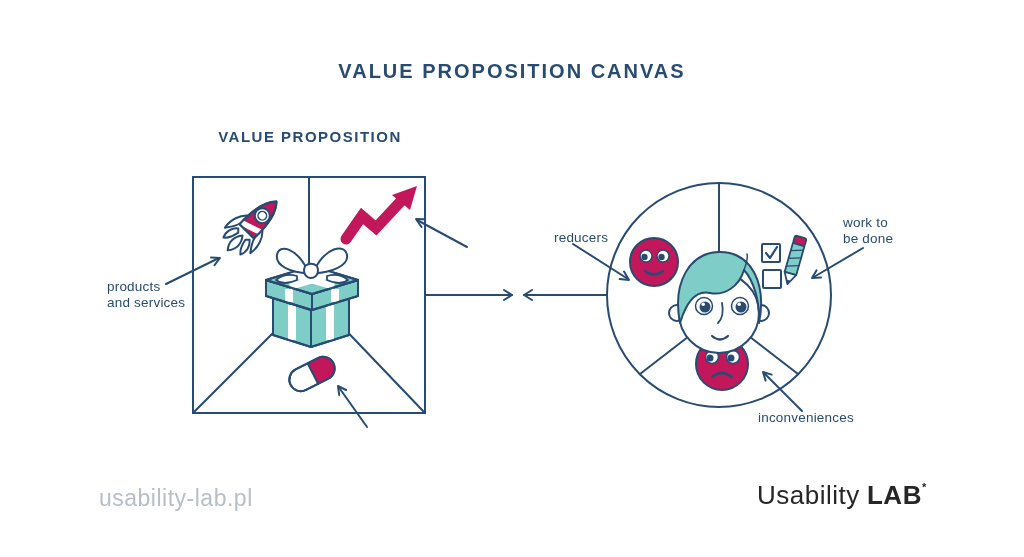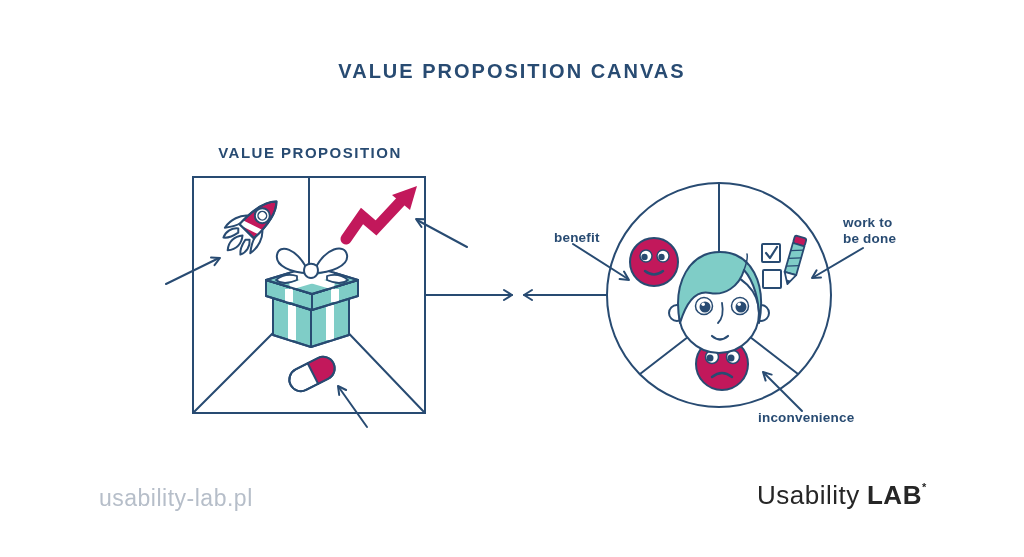--- a/index.html
+++ b/index.html
@@ -4,23 +4,23 @@
 <style>
   html,body{margin:0;padding:0;background:#fff;}
   .stage{
     position:relative;width:1024px;height:557px;background:#fff;overflow:hidden;
     font-family:"Liberation Sans",sans-serif;
   }
   .stage svg{position:absolute;left:0;top:0;}
   .txt{position:absolute;color:#284B72;}
   .main-title{left:0;top:60px;width:1024px;text-align:center;font-size:20px;font-weight:700;letter-spacing:2px;}
   .section-title{font-size:15px;font-weight:700;letter-spacing:1.5px;text-align:center;width:400px;}
-  .vp-title{left:110px;top:144px;}
+  .vp-title{left:110px;top:128px;}
   .user-title{left:519px;top:139px;}
-  .lbl{font-size:13.5px;font-weight:700;line-height:16px;letter-spacing:0.2px;}
+  .lbl{font-size:13.5px;font-weight:400;line-height:16px;letter-spacing:0.2px;}
   .lbl-products{left:107px;top:279px;}
   .lbl-benefit-gen{left:440px;top:246px;}
   .lbl-benefits{left:554px;top:230px;}
   .lbl-work{left:843px;top:215px;}
   .lbl-inconveniences{left:758px;top:410px;}
   .lbl-reducers{left:320px;top:431px;}
   .site{left:99px;top:485px;font-size:23px;font-weight:400;letter-spacing:0.5px;color:#B6BEC9;}
   .logo{left:757px;top:480px;font-size:26px;color:#262626;white-space:nowrap;}
   .logo .light{font-weight:300;letter-spacing:0.5px;}
   .logo .bold{font-weight:800;letter-spacing:0.5px;}
@@ -176,31 +176,35 @@
         <line x1="367" y1="427" x2="339" y2="387.5"></line>
         <path d="M339.2,394.9 L338,386 L346.1,390"></path>
       </g>
     </g>
   </svg>
 
   <div class="txt main-title">VALUE PROPOSITION CANVAS</div>
 
   <div class="txt section-title vp-title">VALUE PROPOSITION</div>
 
-
-
-
-  <div class="txt lbl lbl-benefits">benefit</div>
+  <div class="txt lbl lbl-products">
+    <div>products</div>
+    <div>and services</div>
+  </div>
+
+
+
+  <div class="txt lbl lbl-benefits">reducers</div>
 
   <div class="txt lbl lbl-work">
     <div>work to</div>
     <div>be done</div>
   </div>
 
-  <div class="txt lbl lbl-inconveniences">inconvenience</div>
+  <div class="txt lbl lbl-inconveniences">inconveniences</div>
 
   <div class="txt site">usability-lab.pl</div>
 
   <div class="txt logo">
     <span class="light">Usability</span>
     <span class="bold">LAB</span><span class="mark">*</span>
   </div>
 
 </div>
 

